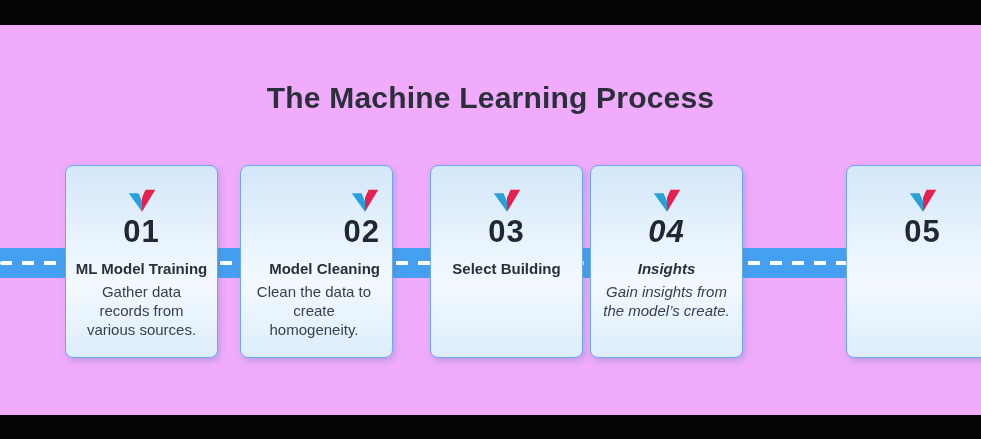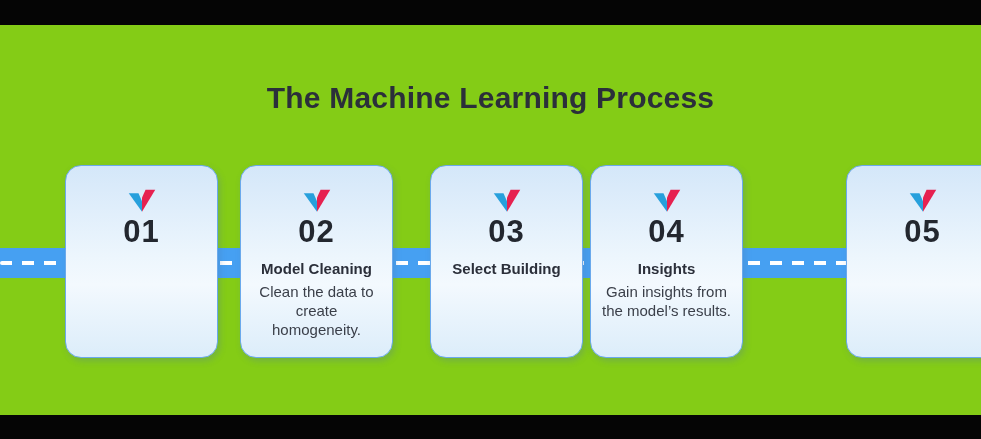--- a/index.html
+++ b/index.html
@@ -1,18 +1,18 @@
 <!DOCTYPE html>
 <html><head>
 <meta charset="utf-8">
 <style>
   * { margin:0; padding:0; box-sizing:border-box; }
   body { background:#ffffff; }
   .canvas{
-    position:relative; width:981px; height:439px; background:#84cc16;
+    position:relative; width:981px; height:439px; background:#f0abfc;
     font-family:"Liberation Sans", sans-serif; overflow:hidden;
   }
   .edge-bar{ position:absolute; left:0; width:981px; background:#050505; }
   .edge-bar.top{ top:0; height:25px; }
   .edge-bar.bottom{ top:415px; height:24px; }
 
   .main-title{
     position:absolute; top:82px; left:0; width:981px;
     text-align:center; font-size:30px; line-height:32px; font-weight:700;
     color:#2b2f3a; letter-spacing:0.2px;
@@ -36,30 +36,30 @@
   }
   .flow-mini-arrow{
     position:absolute; left:945px; top:255px; width:0; height:0;
     border-left:13px solid #ffffff;
     border-top:8px solid transparent;
     border-bottom:8px solid transparent;
   }
 
   .step-card{
     position:absolute; top:165px; width:153px; height:193px;
-    border:1.5px solid #6aa9ec; border-radius:16px;
+    border:1.5px solid #6aa9ec; border-radius:8px;
     background:linear-gradient(180deg, #d4e7f9 0%, #edf6fd 48%, #f3f9fe 62%, #dcedfa 100%);
     box-shadow:2px 3px 6px rgba(80,120,170,0.30);
     display:flex; flex-direction:column; align-items:center;
     padding:21px 12px 0 12px; text-align:center;
   }
   .step-card.c0{ left:65px; }
-  .step-card.c1{ left:240px; }
+  .step-card.c1{ left:240px;align-items:flex-end; }
   .step-card.c2{ left:430px; }
-  .step-card.c3{ left:590px; }
+  .step-card.c3{ left:590px;font-style:italic; }
   .step-card.c4{ left:802px;margin-left:44px; }
 
   .step-icon{ width:30px; height:25px; display:block; }
   .step-number{
     margin-top:3px; font-size:31px; line-height:34px; font-weight:700;
     color:#23272f; letter-spacing:1px;
   }
   .step-title{
     margin-top:11px; font-size:15px; line-height:18px; font-weight:700;
     color:#2b2f3a; white-space:nowrap;
@@ -83,20 +83,22 @@
   <div class="flow-arrowhead"></div>
   <div class="flow-dashes"></div>
   <div class="flow-mini-arrow"></div>
 
   <div class="step-card c0">
     <svg class="step-icon" viewBox="0 0 34 28">
       <polygon points="2,7 13,7 17,16 17,28" fill="#27a0dc"></polygon>
       <polygon points="32,3 21,3 17,12 17,28" fill="#e62150"></polygon>
     </svg>
     <div class="step-number">01</div>
+    <div class="step-title">ML Model Training</div>
+    <div class="step-desc">Gather data records from various sources.</div>
   </div>
 
   <div class="step-card c1">
     <svg class="step-icon" viewBox="0 0 34 28">
       <polygon points="2,7 13,7 17,16 17,28" fill="#27a0dc"></polygon>
       <polygon points="32,3 21,3 17,12 17,28" fill="#e62150"></polygon>
     </svg>
     <div class="step-number">02</div>
     <div class="step-title">Model Cleaning</div>
     <div class="step-desc">Clean the data to create homogeneity.</div>
@@ -111,21 +113,21 @@
     <div class="step-title">Select Building</div>
   </div>
 
   <div class="step-card c3">
     <svg class="step-icon" viewBox="0 0 34 28">
       <polygon points="2,7 13,7 17,16 17,28" fill="#27a0dc"></polygon>
       <polygon points="32,3 21,3 17,12 17,28" fill="#e62150"></polygon>
     </svg>
     <div class="step-number">04</div>
     <div class="step-title">Insights</div>
-    <div class="step-desc">Gain insights from the model’s results.</div>
+    <div class="step-desc">Gain insights from the model’s create.</div>
   </div>
 
   <div class="step-card c4">
     <svg class="step-icon" viewBox="0 0 34 28">
       <polygon points="2,7 13,7 17,16 17,28" fill="#27a0dc"></polygon>
       <polygon points="32,3 21,3 17,12 17,28" fill="#e62150"></polygon>
     </svg>
     <div class="step-number">05</div>
   </div>
 

